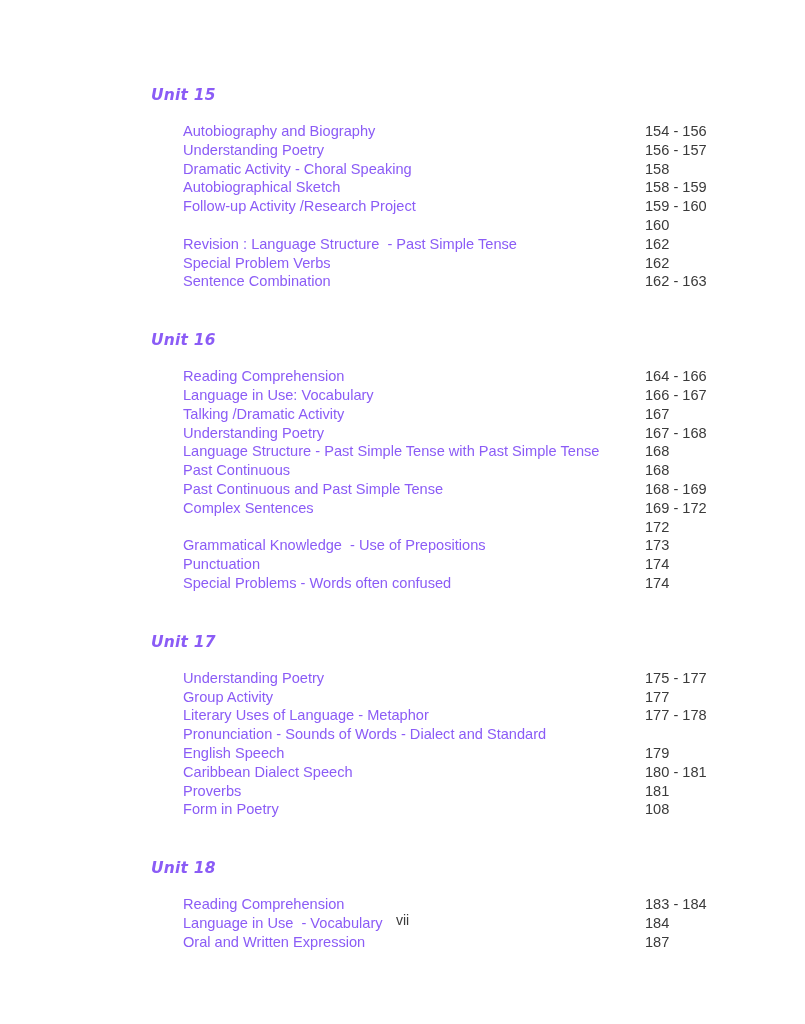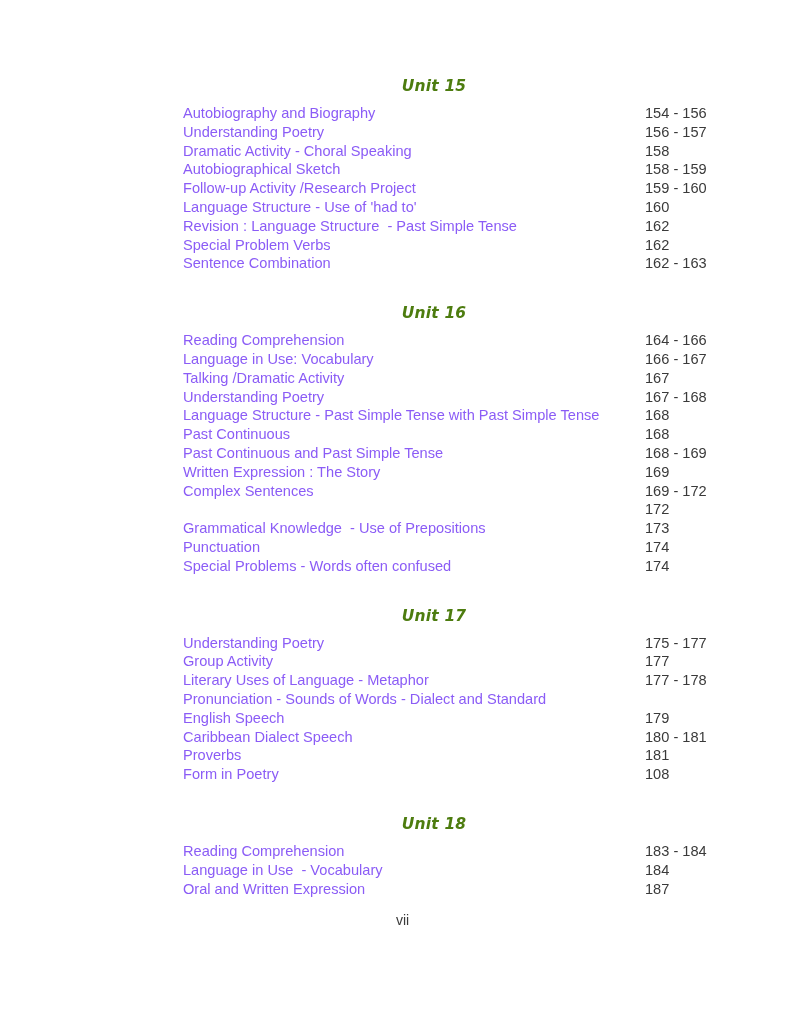--- a/index.html
+++ b/index.html
@@ -36,26 +36,25 @@
   .unit-block {
     margin-bottom: 0;
   }
 
   .unit-heading {
     font-family: "DejaVu Sans", sans-serif;
     font-style: italic;
     font-weight: bold;
     font-size: 15.5px;
     letter-spacing: 0.2px;
-    color: #4d7c0f;
+    color: #8b5cf6;
     line-height: 20px;
-    margin: 8px;
+    margin: 17px;
     padding: 0;
     white-space: pre;
-    text-align: center;
   }
 
   .entries {
     margin: 0;
     padding: 0;
     list-style: none;
     margin-top: 3px;
   }
 
   .entry {
@@ -104,38 +103,37 @@
 <div class="page">
   <div class="toc" id="toc-root">
       <div class="unit-block">
         <div class="unit-heading">Unit 15</div>
         <div class="entries">
           <div class="entry"><span class="entry-title">Autobiography and Biography</span><span class="entry-pages">154 - 156</span></div>
           <div class="entry"><span class="entry-title">Understanding Poetry</span><span class="entry-pages">156 - 157</span></div>
           <div class="entry"><span class="entry-title">Dramatic Activity - Choral Speaking</span><span class="entry-pages">158</span></div>
           <div class="entry"><span class="entry-title">Autobiographical Sketch</span><span class="entry-pages">158 - 159</span></div>
           <div class="entry"><span class="entry-title">Follow-up Activity /Research Project</span><span class="entry-pages">159 - 160</span></div>
-          <div class="entry"><span class="entry-title">Language Structure - Use of 'had to'</span><span class="entry-pages">160</span></div>
+          <div class="entry"><span class="entry-pages">160</span></div>
           <div class="entry"><span class="entry-title">Revision : Language Structure  - Past Simple Tense</span><span class="entry-pages">162</span></div>
           <div class="entry"><span class="entry-title">Special Problem Verbs</span><span class="entry-pages">162</span></div>
           <div class="entry"><span class="entry-title">Sentence Combination</span><span class="entry-pages">162 - 163</span></div>
         </div>
       </div>
       <div class="unit-gap"></div>
       <div class="unit-block">
         <div class="unit-heading">Unit 16</div>
         <div class="entries">
           <div class="entry"><span class="entry-title">Reading Comprehension</span><span class="entry-pages">164 - 166</span></div>
           <div class="entry"><span class="entry-title">Language in Use: Vocabulary</span><span class="entry-pages">166 - 167</span></div>
           <div class="entry"><span class="entry-title">Talking /Dramatic Activity</span><span class="entry-pages">167</span></div>
           <div class="entry"><span class="entry-title">Understanding Poetry</span><span class="entry-pages">167 - 168</span></div>
           <div class="entry"><span class="entry-title">Language Structure - Past Simple Tense with Past Simple Tense</span><span class="entry-pages">168</span></div>
           <div class="entry"><span class="entry-title">Past Continuous</span><span class="entry-pages">168</span></div>
           <div class="entry"><span class="entry-title">Past Continuous and Past Simple Tense</span><span class="entry-pages">168 - 169</span></div>
-          <div class="entry"><span class="entry-title">Written Expression : The Story</span><span class="entry-pages">169</span></div>
           <div class="entry"><span class="entry-title">Complex Sentences</span><span class="entry-pages">169 - 172</span></div>
           <div class="entry"><span class="entry-pages">172</span></div>
           <div class="entry"><span class="entry-title">Grammatical Knowledge  - Use of Prepositions</span><span class="entry-pages">173</span></div>
           <div class="entry"><span class="entry-title">Punctuation</span><span class="entry-pages">174</span></div>
           <div class="entry"><span class="entry-title">Special Problems - Words often confused</span><span class="entry-pages">174</span></div>
         </div>
       </div>
       <div class="unit-gap"></div>
       <div class="unit-block">
         <div class="unit-heading">Unit 17</div>

